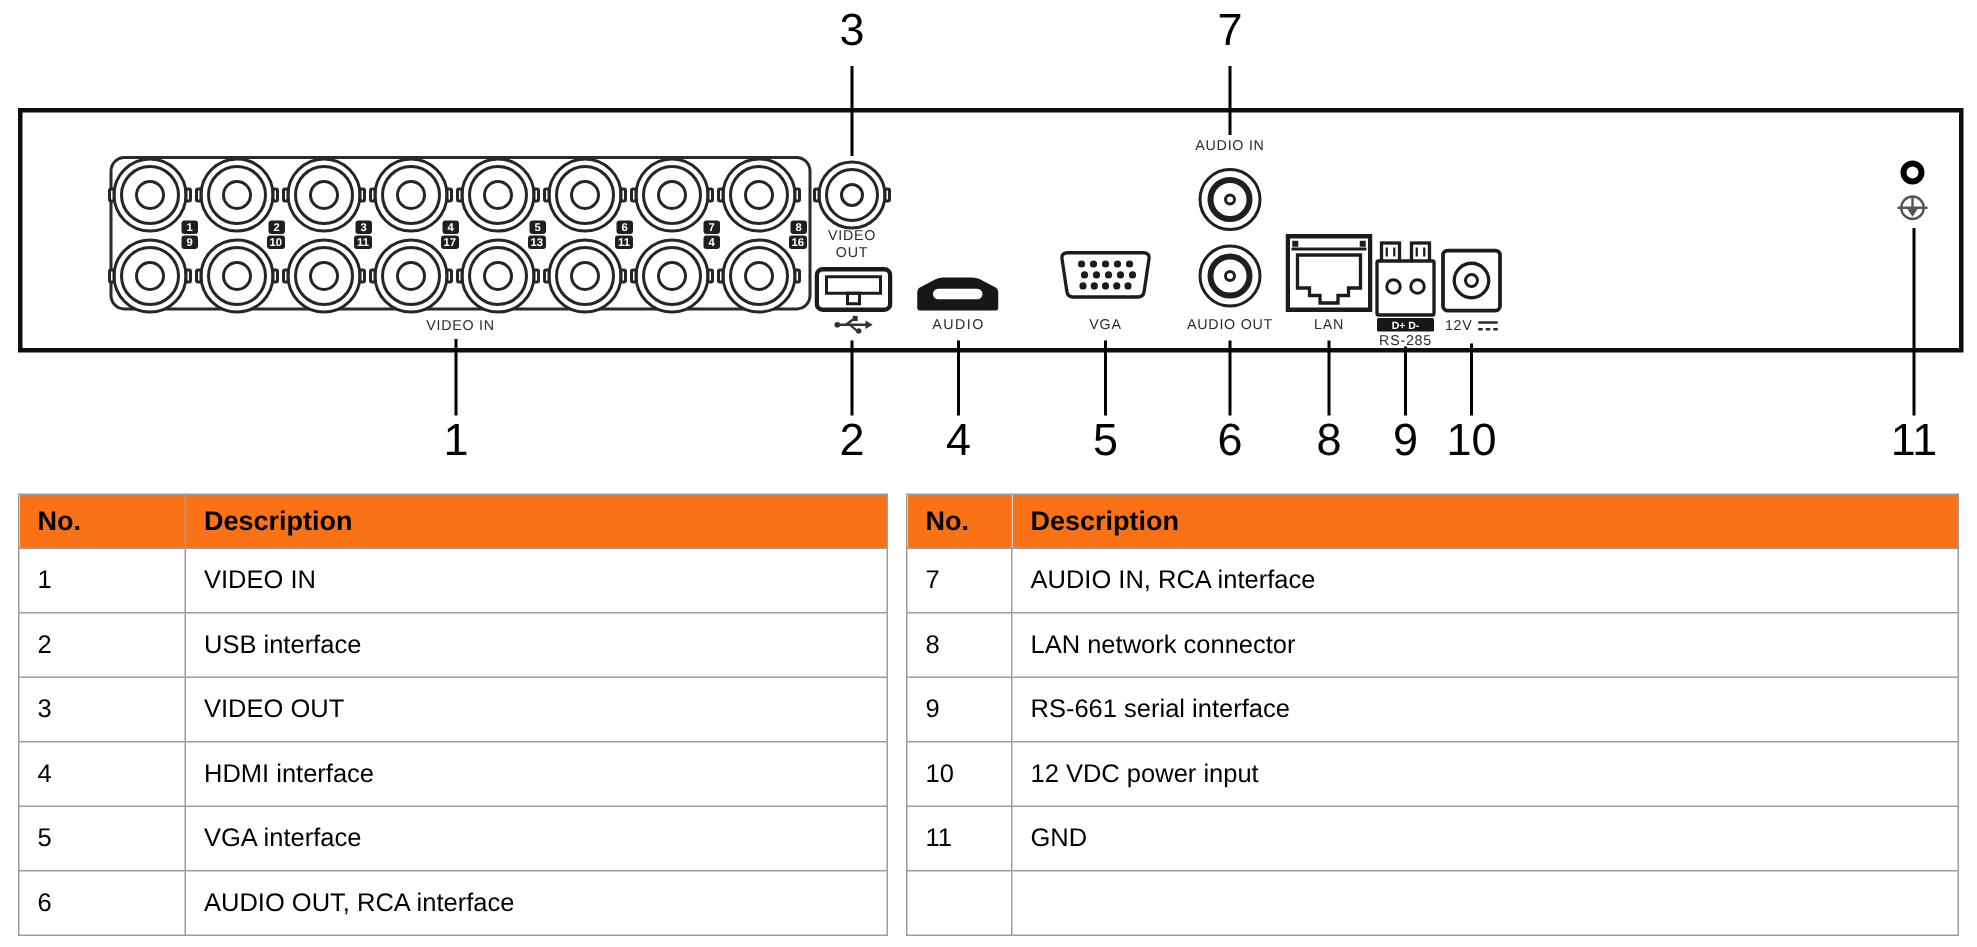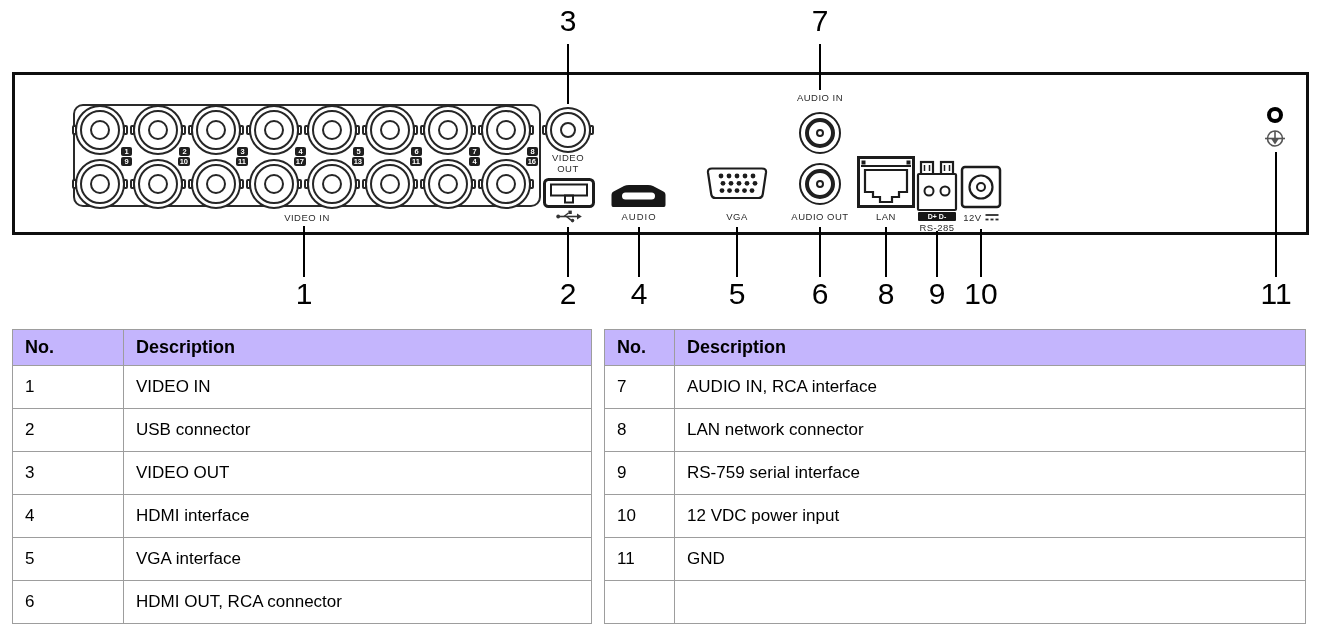--- a/index.html
+++ b/index.html
@@ -47,21 +47,21 @@
   
   .callout-line{position:absolute;width:2px;background:#000;}
   .callout-num{position:absolute;font-size:30px;line-height:30px;transform:translateX(-50%);
                color:#000;}
 
   
   table.spec{position:absolute;border-collapse:collapse;table-layout:fixed;
              font-size:17px;color:#000;background:#fff;}
   table.spec th,table.spec td{border:1px solid #9d9d9d;padding:0 6px 0 12px;text-align:left;
              vertical-align:middle;overflow:hidden;white-space:nowrap;}
-  table.spec th{background:#c4b5fd;font-size:18px;font-weight:bold;height:35px;}
+  table.spec th{background:#f97316;font-size:18px;font-weight:bold;height:35px;}
   table.spec td{height:42px;}
   #tblL{left:12px;top:329px;width:580px;}
   #tblR{left:604px;top:329px;width:702px;}
   #tblL .col-no{width:92px;} #tblR .col-no{width:51px;}
 </style>
 </head>
 <body>
 
 <div class="page">
   <div class="diagram">
@@ -321,37 +321,37 @@
           <th class="col-desc">Description</th>
         </tr>
       </thead>
       <tbody>
         <tr>
           <td class="col-no">1</td>
           <td class="col-desc">VIDEO IN</td>
         </tr>
         <tr>
           <td class="col-no">2</td>
-          <td class="col-desc">USB connector</td>
+          <td class="col-desc">USB interface</td>
         </tr>
         <tr>
           <td class="col-no">3</td>
           <td class="col-desc">VIDEO OUT</td>
         </tr>
         <tr>
           <td class="col-no">4</td>
           <td class="col-desc">HDMI interface</td>
         </tr>
         <tr>
           <td class="col-no">5</td>
           <td class="col-desc">VGA interface</td>
         </tr>
         <tr>
           <td class="col-no">6</td>
-          <td class="col-desc">HDMI OUT, RCA connector</td>
+          <td class="col-desc">AUDIO OUT, RCA interface</td>
         </tr>
       </tbody>
     </table>
   <table class="spec" id="tblR">
       <thead>
         <tr>
           <th class="col-no">No.</th>
           <th class="col-desc">Description</th>
         </tr>
       </thead>
@@ -359,21 +359,21 @@
         <tr>
           <td class="col-no">7</td>
           <td class="col-desc">AUDIO IN, RCA interface</td>
         </tr>
         <tr>
           <td class="col-no">8</td>
           <td class="col-desc">LAN network connector</td>
         </tr>
         <tr>
           <td class="col-no">9</td>
-          <td class="col-desc">RS-759 serial interface</td>
+          <td class="col-desc">RS-661 serial interface</td>
         </tr>
         <tr>
           <td class="col-no">10</td>
           <td class="col-desc">12 VDC power input</td>
         </tr>
         <tr>
           <td class="col-no">11</td>
           <td class="col-desc">GND</td>
         </tr>
         <tr>

